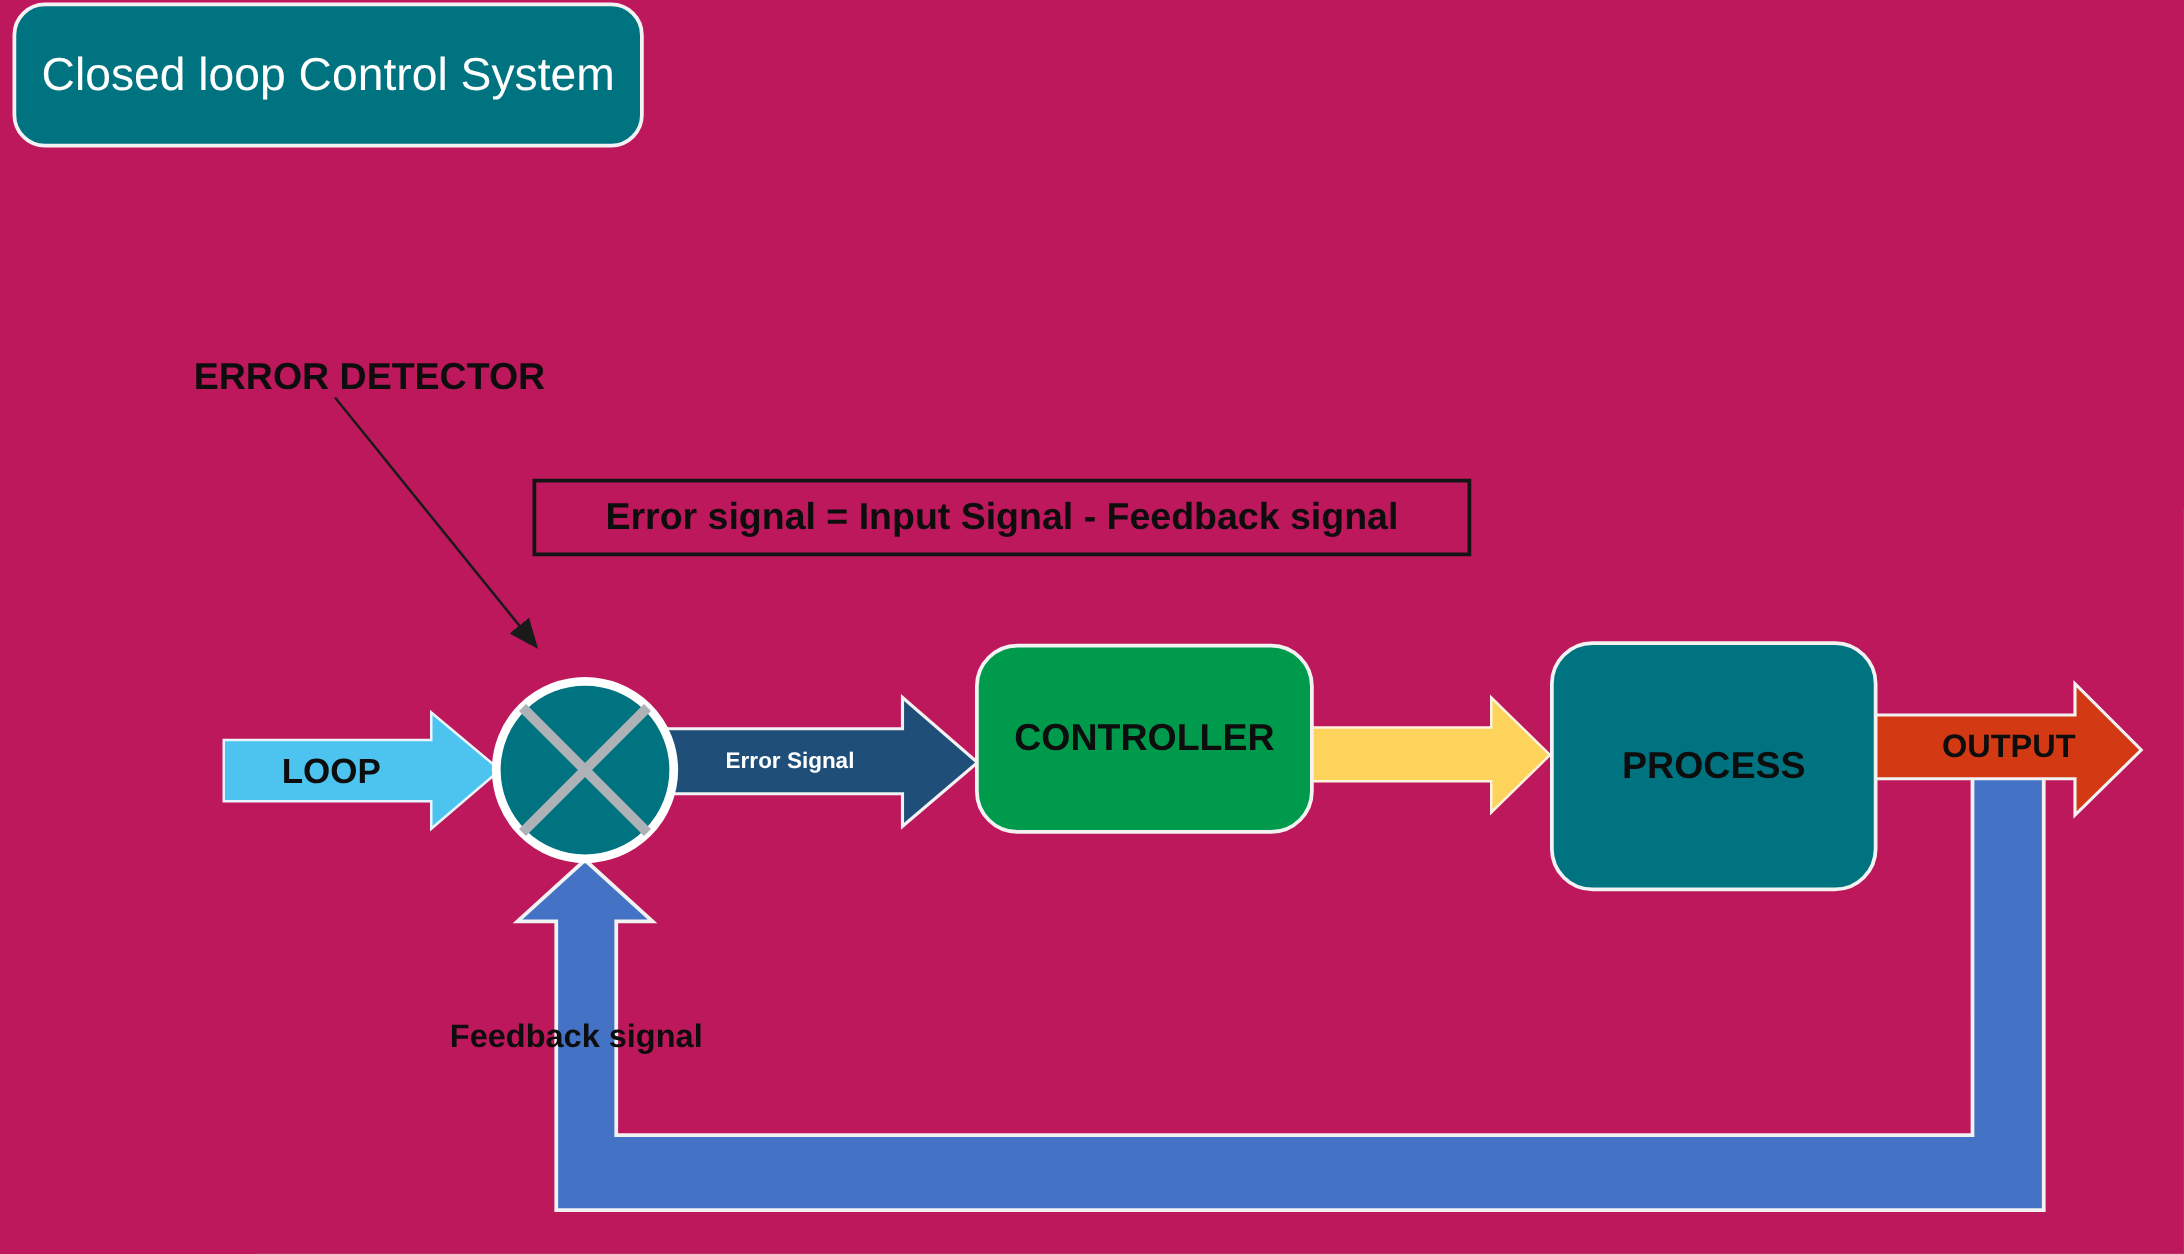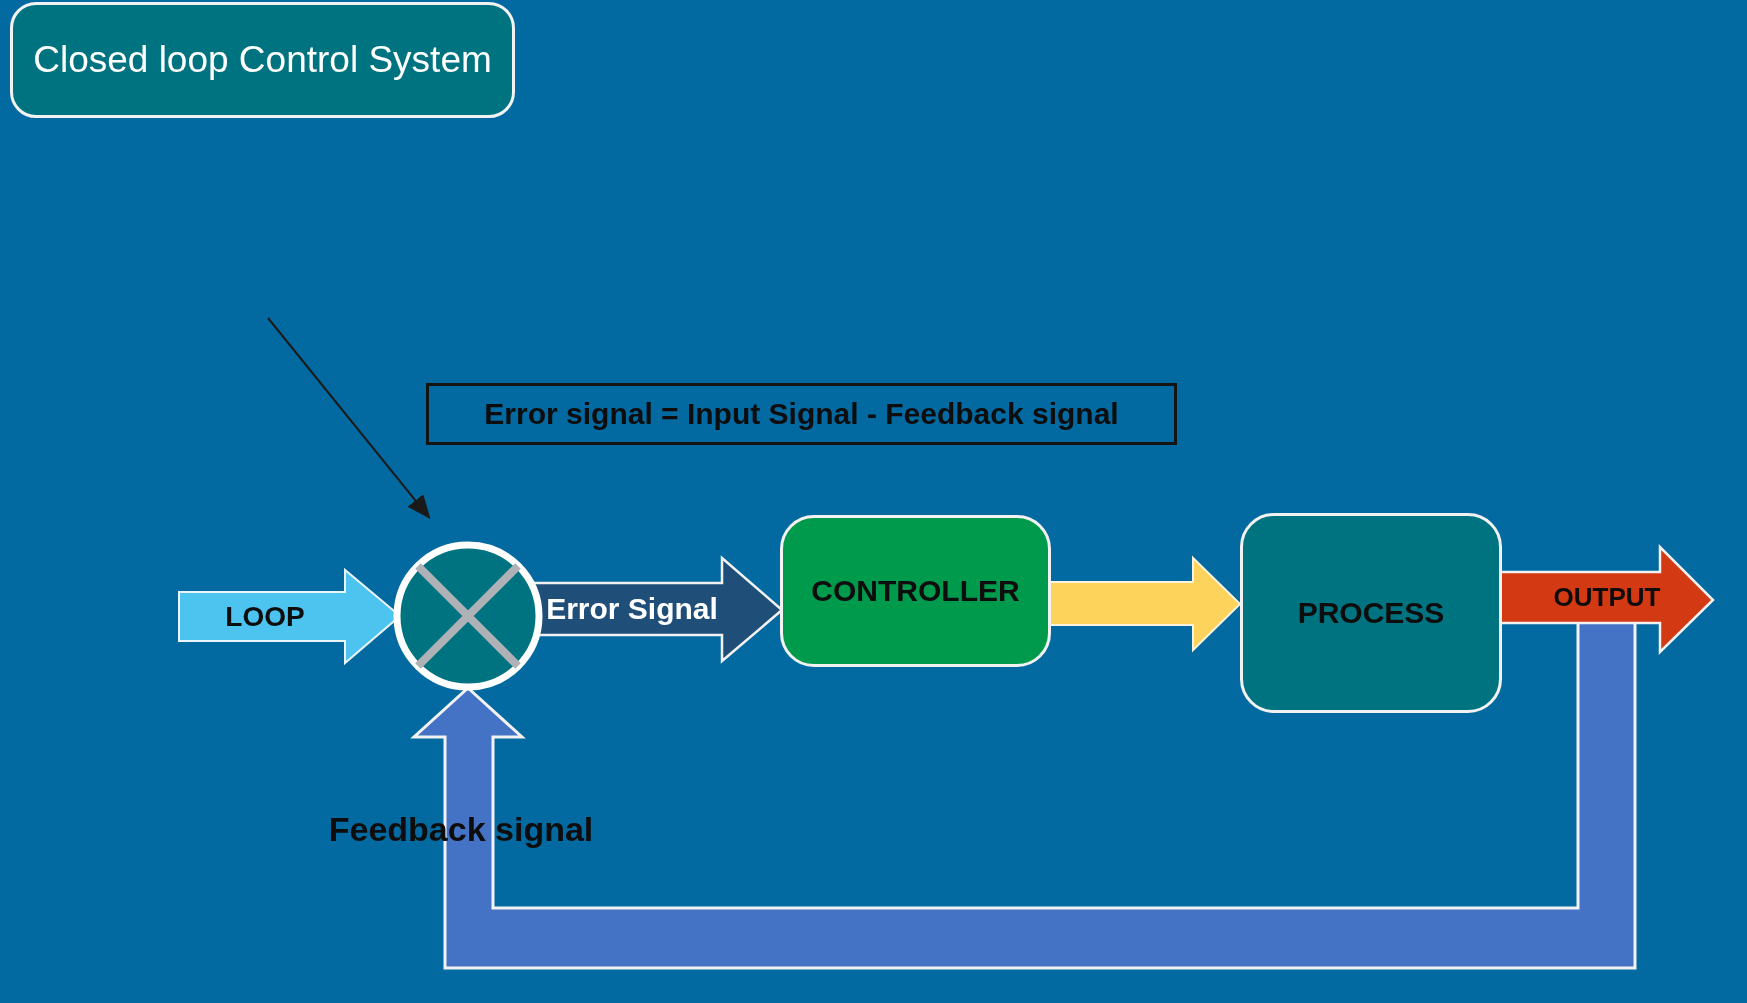--- a/index.html
+++ b/index.html
@@ -4,21 +4,21 @@
 <style>
   html, body { margin: 0; padding: 0; }
   body {
     font-family: "Liberation Sans", sans-serif;
     background: #8e8e8e;
   }
   .stage {
     position: relative;
     width: 1747px;
     height: 1003px;
-    background: #0369a1;
+    background: #be185d;
     overflow: hidden;
   }
   .stage svg.diagram {
     position: absolute;
     left: 0; top: 0;
     width: 1747px; height: 1003px;
   }
   .title-box {
     position: absolute;
     left: 10px; top: 2px;
@@ -78,23 +78,23 @@
     font-weight: 700;
     color: #0d0d0d;
     white-space: nowrap;
   }
   .lbl-error-detector {
     left: 155px; top: 302px;
     transform: translateY(-50%);
     font-size: 30px;
   }
   .lbl-input     { left: 265px;  top: 617px; font-size: 28px; }
-  .lbl-error-sig { left: 632px;  top: 609px; font-size: 30px; color: #FFFFFF; }
+  .lbl-error-sig { left: 632px;  top: 609px; font-size: 18px; color: #FFFFFF; }
   .lbl-output    { left: 1607px; top: 597px; font-size: 26px; }
-  .lbl-feedback-signal { left: 461px;  top: 829px; font-size: 34px; }
+  .lbl-feedback-signal { left: 461px;  top: 829px; font-size: 26px; }
   .lbl-feedback-loop   { left: 1017px; top: 938px; font-size: 27px; }
 </style>
 </head>
 <body>
 
 <div class="stage">
 
   <svg class="diagram" viewBox="0 0 1747 1003">
     <defs>
       <marker id="arrowhead" markerWidth="12" markerHeight="10" refX="10" refY="5" orient="auto">
@@ -116,20 +116,21 @@
     <line x1="418" y1="566" x2="518" y2="666" stroke-width="8" stroke="#AEB2B6"></line>
     <line x1="418" y1="666" x2="518" y2="566" stroke-width="8" stroke="#AEB2B6"></line>
 
     <line x1="268" y1="318" x2="428" y2="516" stroke-width="2" marker-end="url(#arrowhead)" stroke="#1A1A1A"></line>
   </svg>
 
   <div class="title-box">
     <span>Closed loop Control System</span>
   </div>
 
+  <div class="float-label lbl-error-detector">ERROR DETECTOR</div>
 
   <div class="formula-box">
     <span>Error signal = Input Signal - Feedback signal</span>
   </div>
 
   <div class="block controller-box">
     <span>CONTROLLER</span>
   </div>
 
   <div class="block process-box">

